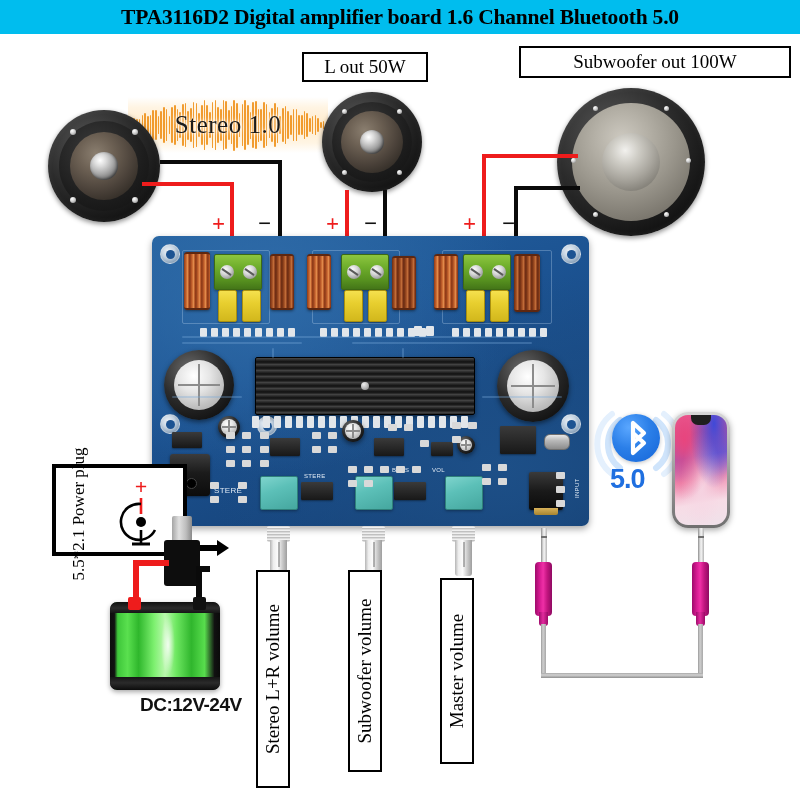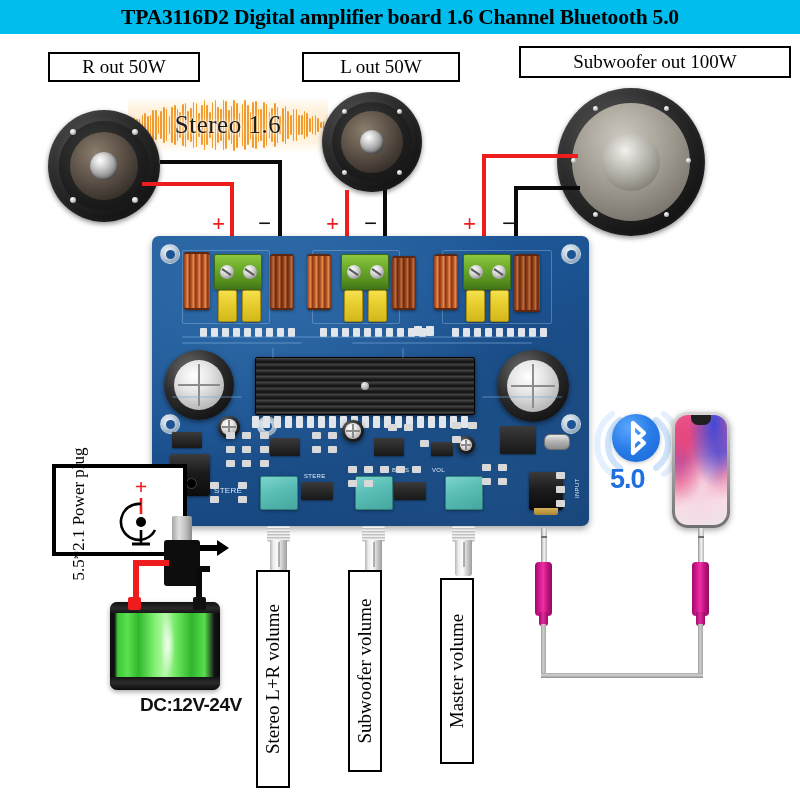--- a/index.html
+++ b/index.html
@@ -398,22 +398,21 @@
 </style>
 </head>
 <body>
 
 <div id="stage">
 
   <div class="banner">
     <div class="banner-text">TPA3116D2 Digital amplifier board 1.6 Channel Bluetooth 5.0</div>
   </div>
 
-  <div class="box-label" style="left:48px;  top:52px;  width:152px; height:30px;">R out 50W</div>
-  <div class="box-label" style="left:302px; top:52px;  width:158px; height:30px;">L out 50W</div>
+  <div class="box-label" style="left:302px; top:52px;  width:126px; height:30px;">L out 50W</div>
   <div class="box-label" style="left:519px; top:46px;  width:272px; height:32px;">Subwoofer out 100W</div>
 
   <div class="wave-wrap" style="left:128px; top:97px; width:200px; height:56px;">
     <div class="wave-bars" id="wavebars">
         <i style="height: 2px;"></i>
         <i style="height: 7.9px;"></i>
         <i style="height: 13.3px;"></i>
         <i style="height: 12.8px;"></i>
         <i style="height: 11.2px;"></i>
         <i style="height: 20.5px;"></i>
@@ -479,21 +478,21 @@
         <i style="height: 27.8px;"></i>
         <i style="height: 24.1px;"></i>
         <i style="height: 13.1px;"></i>
         <i style="height: 17.5px;"></i>
         <i style="height: 19.5px;"></i>
         <i style="height: 14px;"></i>
         <i style="height: 6.5px;"></i>
         <i style="height: 8.1px;"></i>
         <i style="height: 2px;"></i>
       </div>
-    <div class="wave-text">Stereo 1.6</div>
+    <div class="wave-text">Stereo 1.0</div>
   </div>
 
   <div class="spk" style="left:48px; top:110px; width:112px; height:112px;">
     <div class="frame"></div>
     <div class="inner-ring" style="inset:11px;"></div>
     <div class="cone" style="inset:22px;"></div>
     <div class="dome" style="inset:42px;"></div>
     <div class="screw" style="left:22px; top:19px;"></div>
     <div class="screw" style="left:84px; top:19px;"></div>
     <div class="screw" style="left:22px; top:87px;"></div>

